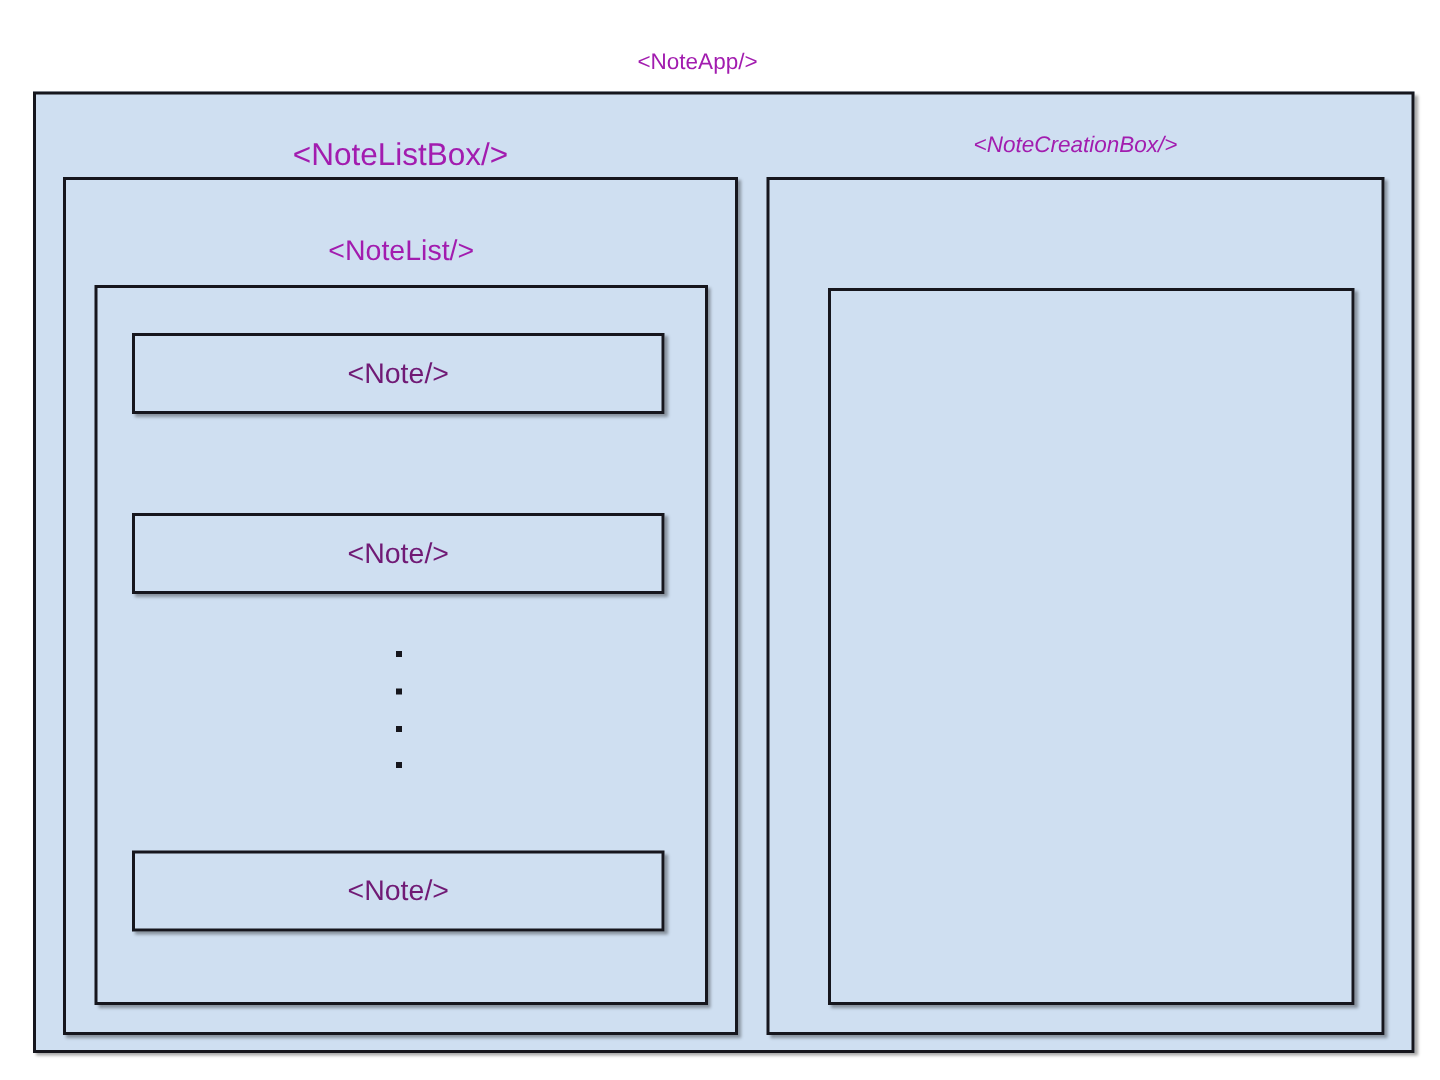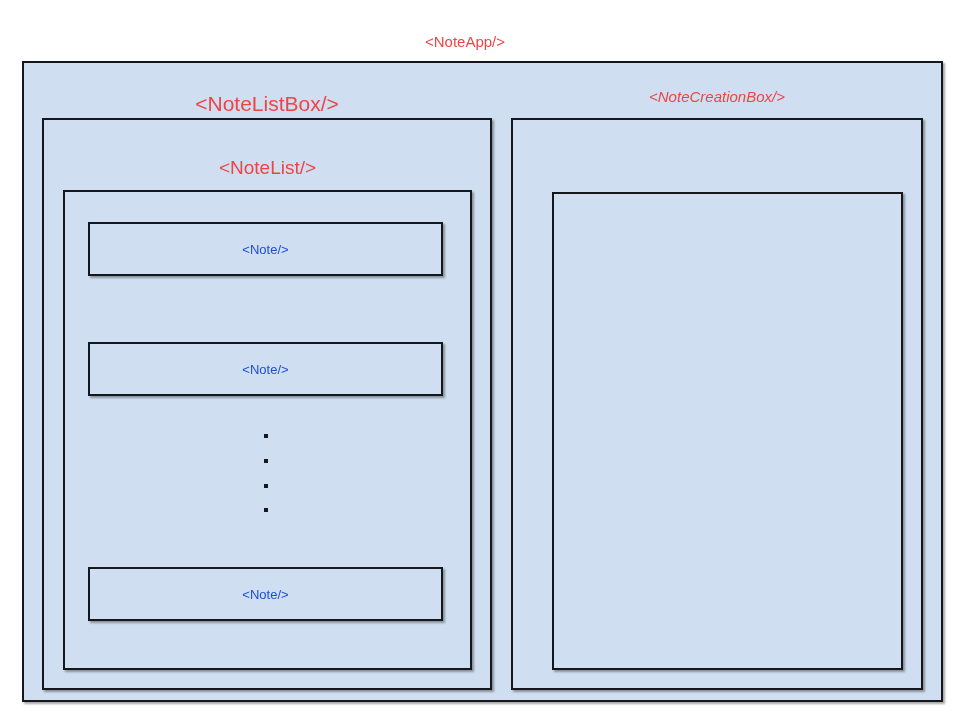--- a/index.html
+++ b/index.html
@@ -28,21 +28,21 @@
     background: #cfdff1;
     border: 2px solid #16161d;
     box-shadow: 2px 2px 2px rgba(0, 0, 0, 0.35);
   }
 
   
   .label {
     position: absolute;
     text-align: center;
     white-space: nowrap;
-    color: #ef4444;
+    color: #a21caf;
     line-height: 1;
   }
 
   
   #app-title {
     left: 0;
     top: 34px;
     width: 930px;
     font-size: 15px;
   }
@@ -114,22 +114,22 @@
     width: 355px;
     height: 54px;
     background: #cfdff1;
     border: 2px solid #16161d;
     box-shadow: 2px 2px 2px rgba(0, 0, 0, 0.35);
     display: flex;
     align-items: center;
     justify-content: center;
   }
   .note-box .note-text {
-    font-size: 13px;
-    color: #1d4ed8;
+    font-size: 19px;
+    color: #701a75;
     line-height: 1;
   }
   #note-1 { top: 222px; }
   #note-2 { top: 342px; }
   #note-3 { top: 567px; }
 
   
   #ellipsis {
     position: absolute;
     left: 262px;

